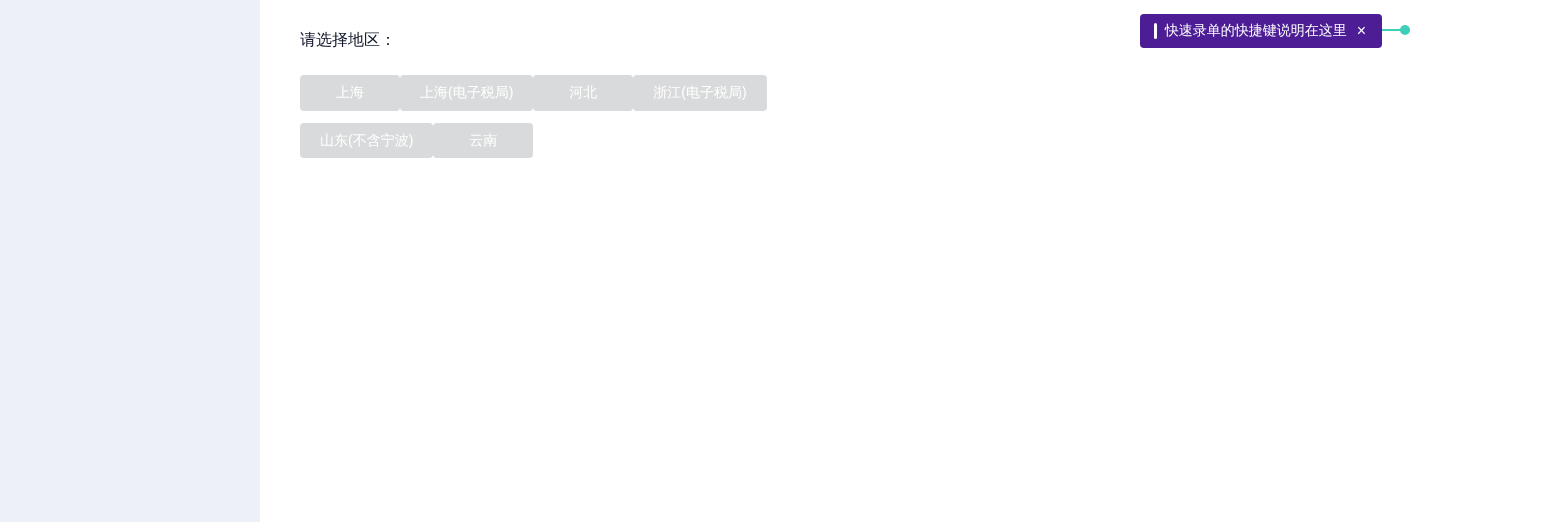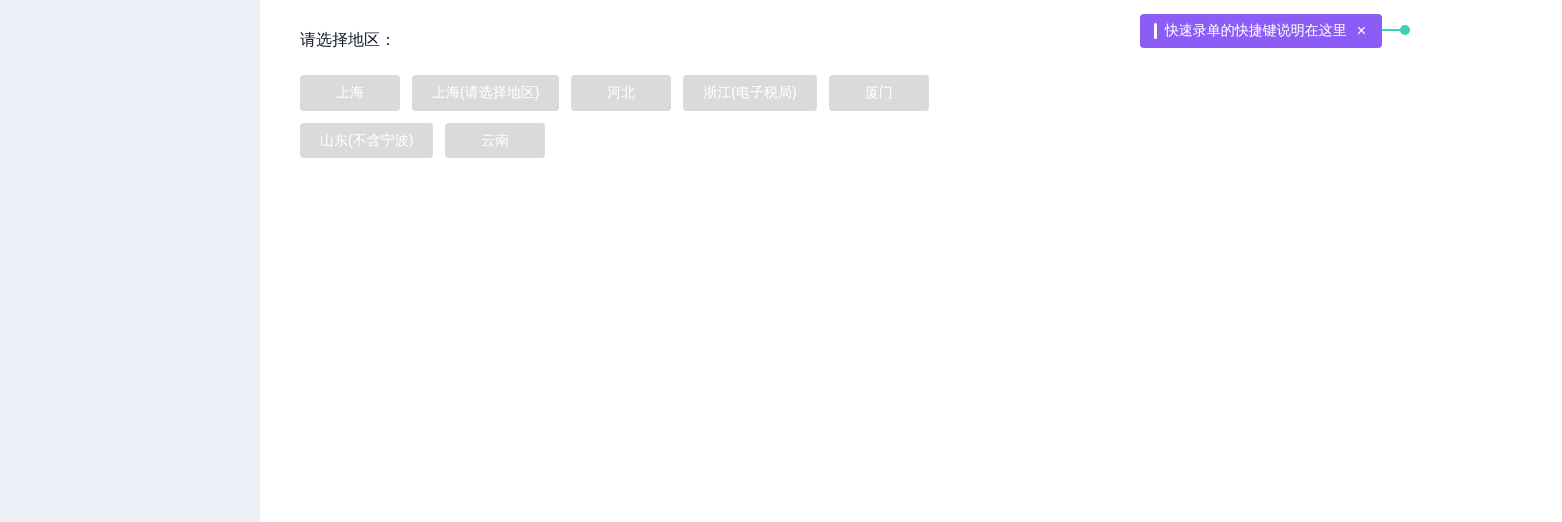--- a/index.html
+++ b/index.html
@@ -39,21 +39,21 @@
     .page-title {
       font-size: 16px;
       color: #0f172a;
       margin-bottom: 24px;
       font-weight: normal;
     }
 
     .region-buttons-row {
       display: flex;
       flex-wrap: wrap;
-      gap: 12px;
+      gap: 0;
       margin-bottom: 12px;
     }
 
     .region-btn {
       background: #d9dadb;
       color: #fff;
       border: none;
       border-radius: 4px;
       padding: 8px 20px;
       font-size: 14px;
@@ -61,21 +61,21 @@
       min-width: 100px;
       text-align: center;
       line-height: 1.4;
     }
 
     
     .tooltip-banner {
       position: absolute;
       top: 14px;
       right: 180px;
-      background: #8b5cf6;
+      background: #4c1d95;
       color: #fff;
       font-size: 14px;
       padding: 8px 14px;
       border-radius: 4px;
       display: flex;
       align-items: center;
       gap: 8px;
       white-space: nowrap;
     }
 
@@ -123,24 +123,23 @@
 <body>
 
 <div class="sidebar"></div>
 
 <div class="main-content">
   <div class="page-title">请选择地区：</div>
 
   <div class="region-buttons-row">
 
   <button class="region-btn">上海</button>
-      <button class="region-btn">上海(请选择地区)</button>
+      <button class="region-btn">上海(电子税局)</button>
       <button class="region-btn">河北</button>
       <button class="region-btn">浙江(电子税局)</button>
-      <button class="region-btn">厦门</button>
     </div>
 
   <div class="region-buttons-row">
 
   <button class="region-btn">山东(不含宁波)</button>
       <button class="region-btn">云南</button>
     </div>
 </div>
 
 <div class="tooltip-banner">

